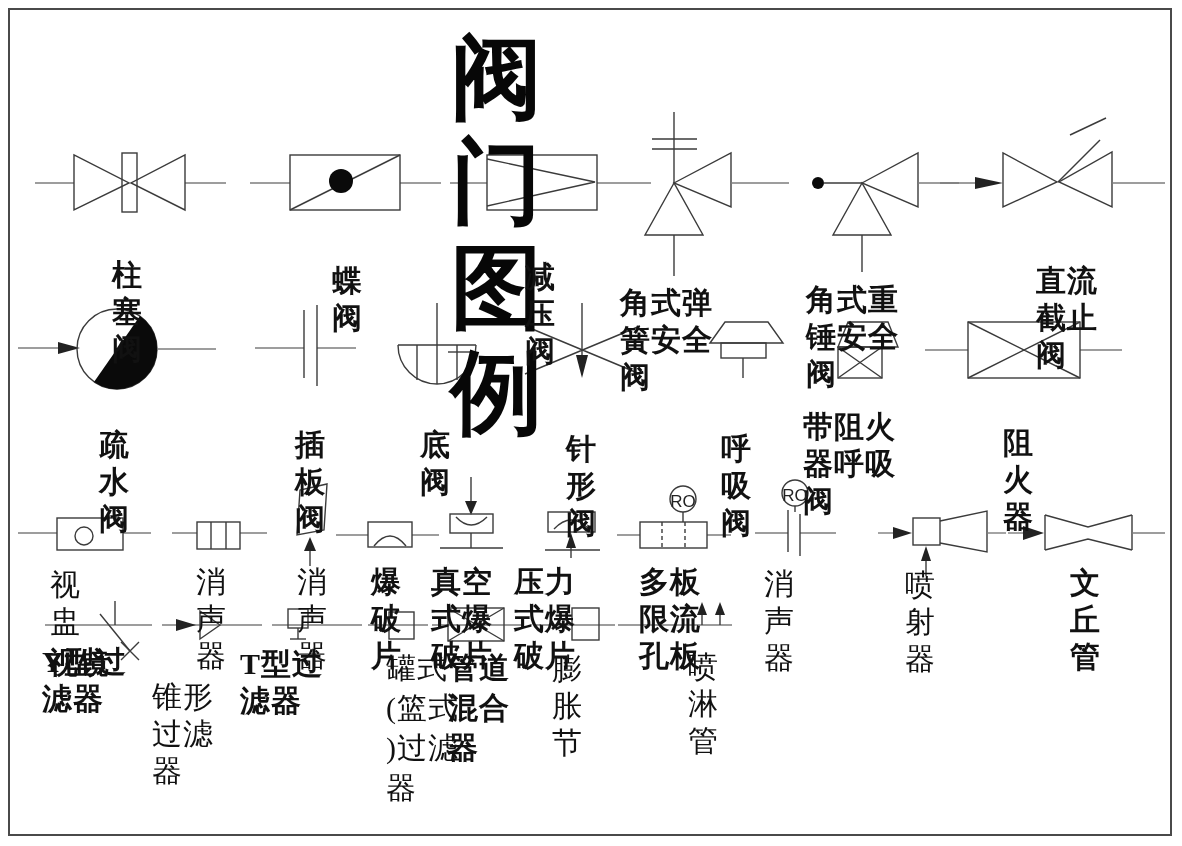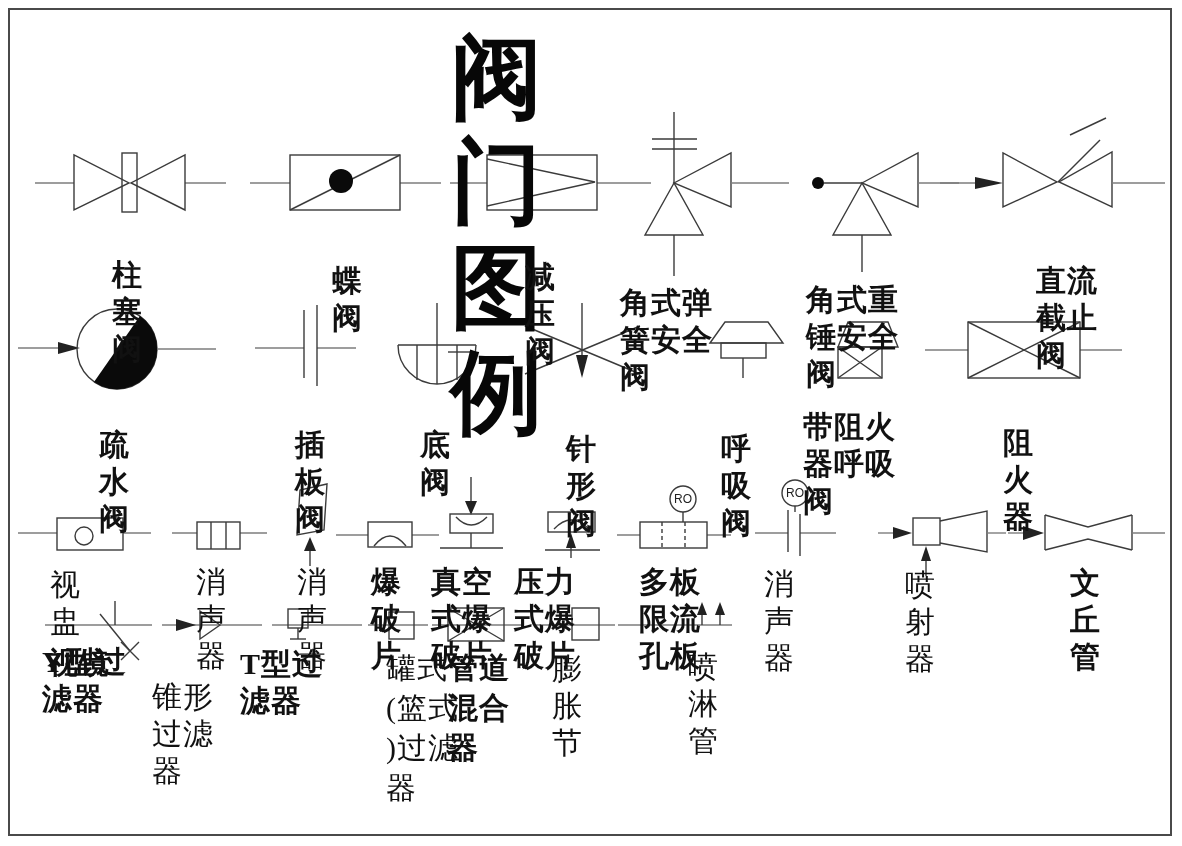--- a/index.html
+++ b/index.html
@@ -8,21 +8,21 @@
   .border{position:absolute;left:8px;top:8px;width:1164px;height:828px;
           border:2px solid #4a4a4a;box-sizing:border-box;}
   svg.draw{position:absolute;left:0;top:0;}
   .ttl{position:absolute;left:424px;top:26px;width:145px;text-align:center;
        font-size:92px;line-height:105px;font-weight:bold;color:#070707;
        white-space:pre-line;letter-spacing:0;}
   .lbl{position:absolute;color:#111;font-size:30px;line-height:37px;
        white-space:pre-line;text-align:left;letter-spacing:1px;}
   .b{font-weight:bold;}
   .lh40{line-height:40px;}
-  .ro{position:absolute;width:26px;text-align:center;font-size:12px;color:#222;
+  .ro{position:absolute;width:26px;text-align:center;font-size:17px;color:#222;
       font-family:"Liberation Sans", sans-serif;letter-spacing:0;}
 </style>
 </head>
 <body>
 
 <div class="sheet">
   <div class="border"></div>
 
   <svg class="draw" width="1182" height="846" viewBox="0 0 1182 846" fill="none" stroke-linecap="butt">
 

